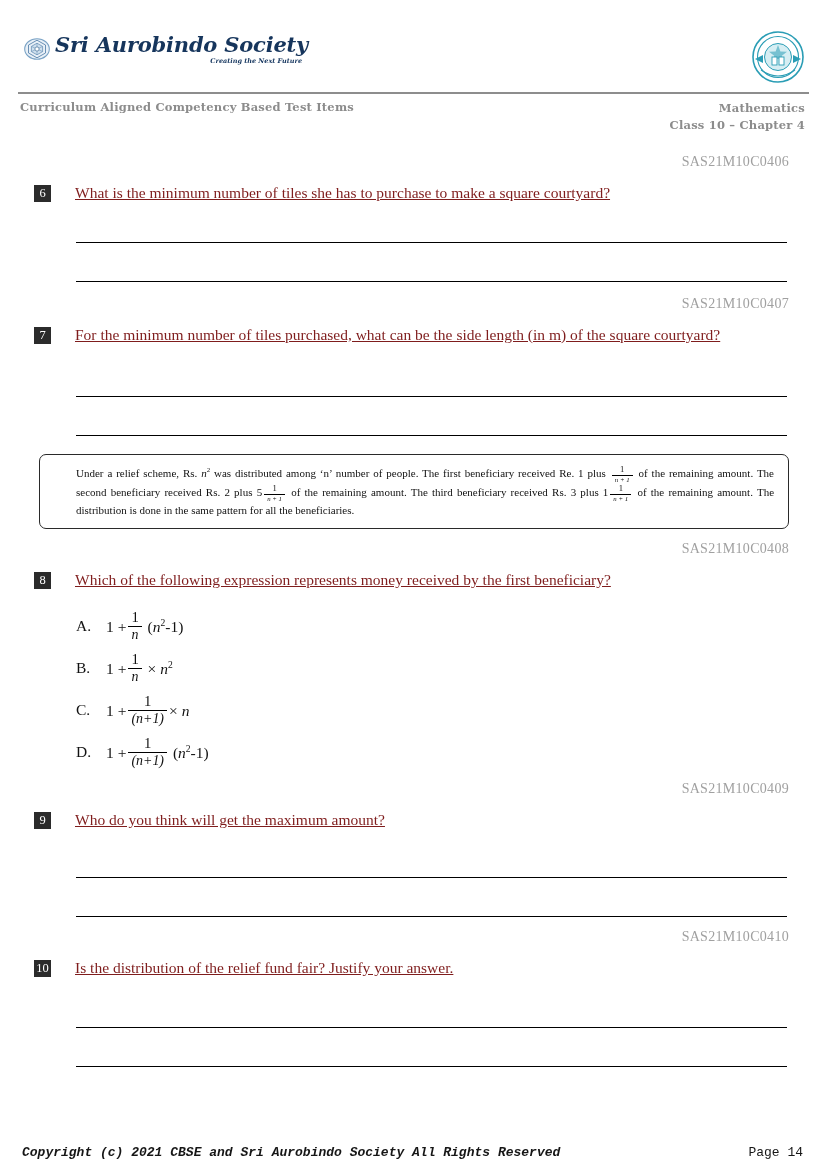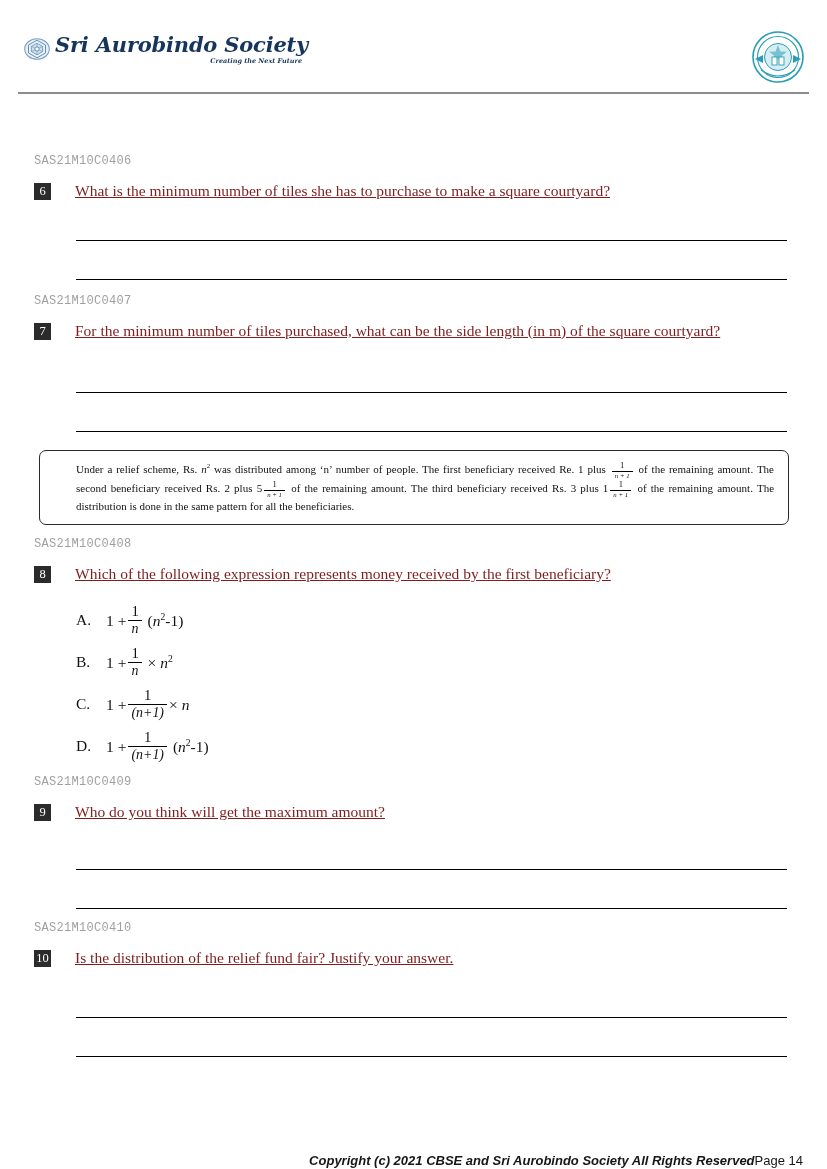--- a/index.html
+++ b/index.html
@@ -116,23 +116,23 @@
   .content {
     position: absolute;
     left: 0; right: 0;
     top: 150px;
     bottom: 70px;
     padding: 0 36px 0 34px;
     box-sizing: border-box;
   }
 
   .item-code {
-    text-align: left;
-    font-family: Liberation Mono, monospace;
-    font-size: 12px;
+    text-align: right;
+    font-family: Liberation Serif, serif;
+    font-size: 14px;
     color: #a0a0a0;
     letter-spacing: 0.3px;
     padding-right: 2px;
   }
 
   .question {
     display: flex;
     align-items: flex-start;
     margin-top: 13px;
   }
@@ -228,25 +228,25 @@
   .opt-expr {
     flex: 1 1 auto;
     white-space: nowrap;
   }
 
   
   .footer {
     position: absolute;
     left: 22px;
     right: 24px;
-    bottom: 5px;
+    bottom: 13px;
     display: flex;
-    justify-content: flex-end;
+    justify-content: space-between;
     align-items: baseline;
-    font-family: Liberation Sans, sans-serif;
+    font-family: Liberation Mono, monospace;
     font-size: 13px;
   }
   .footer-left {
     font-style: italic;
     font-weight: 700;
     color: #161616;
   }
   .footer-right {
     color: #161616;
   }
@@ -280,20 +280,27 @@
       <rect x="21" y="27" width="5" height="8" fill="#ffffff" stroke="#2a9db5" stroke-width="0.9"></rect>
       <rect x="28" y="27" width="5" height="8" fill="#ffffff" stroke="#2a9db5" stroke-width="0.9"></rect>
       <path d="M4 29 L12 25 L12 33 Z" fill="#2a9db5"></path>
       <path d="M50 29 L42 25 L42 33 Z" fill="#2a9db5"></path>
       <path d="M10 40 Q27 52 44 40" fill="none" stroke="#2a9db5" stroke-width="1.1"></path>
     </svg>
 
     <div class="header-rule"></div>
   </div>
 
+  <div class="subhead">
+    <div class="subhead-left">Curriculum Aligned Competency Based Test Items</div>
+    <div class="subhead-right">
+      <div>Mathematics</div>
+      <div>Class 10 – Chapter 4</div>
+    </div>
+  </div>
 
   <div class="content">
 
     <div class="item-code">SAS21M10C0406</div>
     <div class="question">
       <div class="qnum">6</div>
       <div class="qtext">What is the minimum number of tiles she has to purchase to make a square courtyard?</div>
     </div>
     <div class="answer-lines">
       <div class="answer-line"></div>

